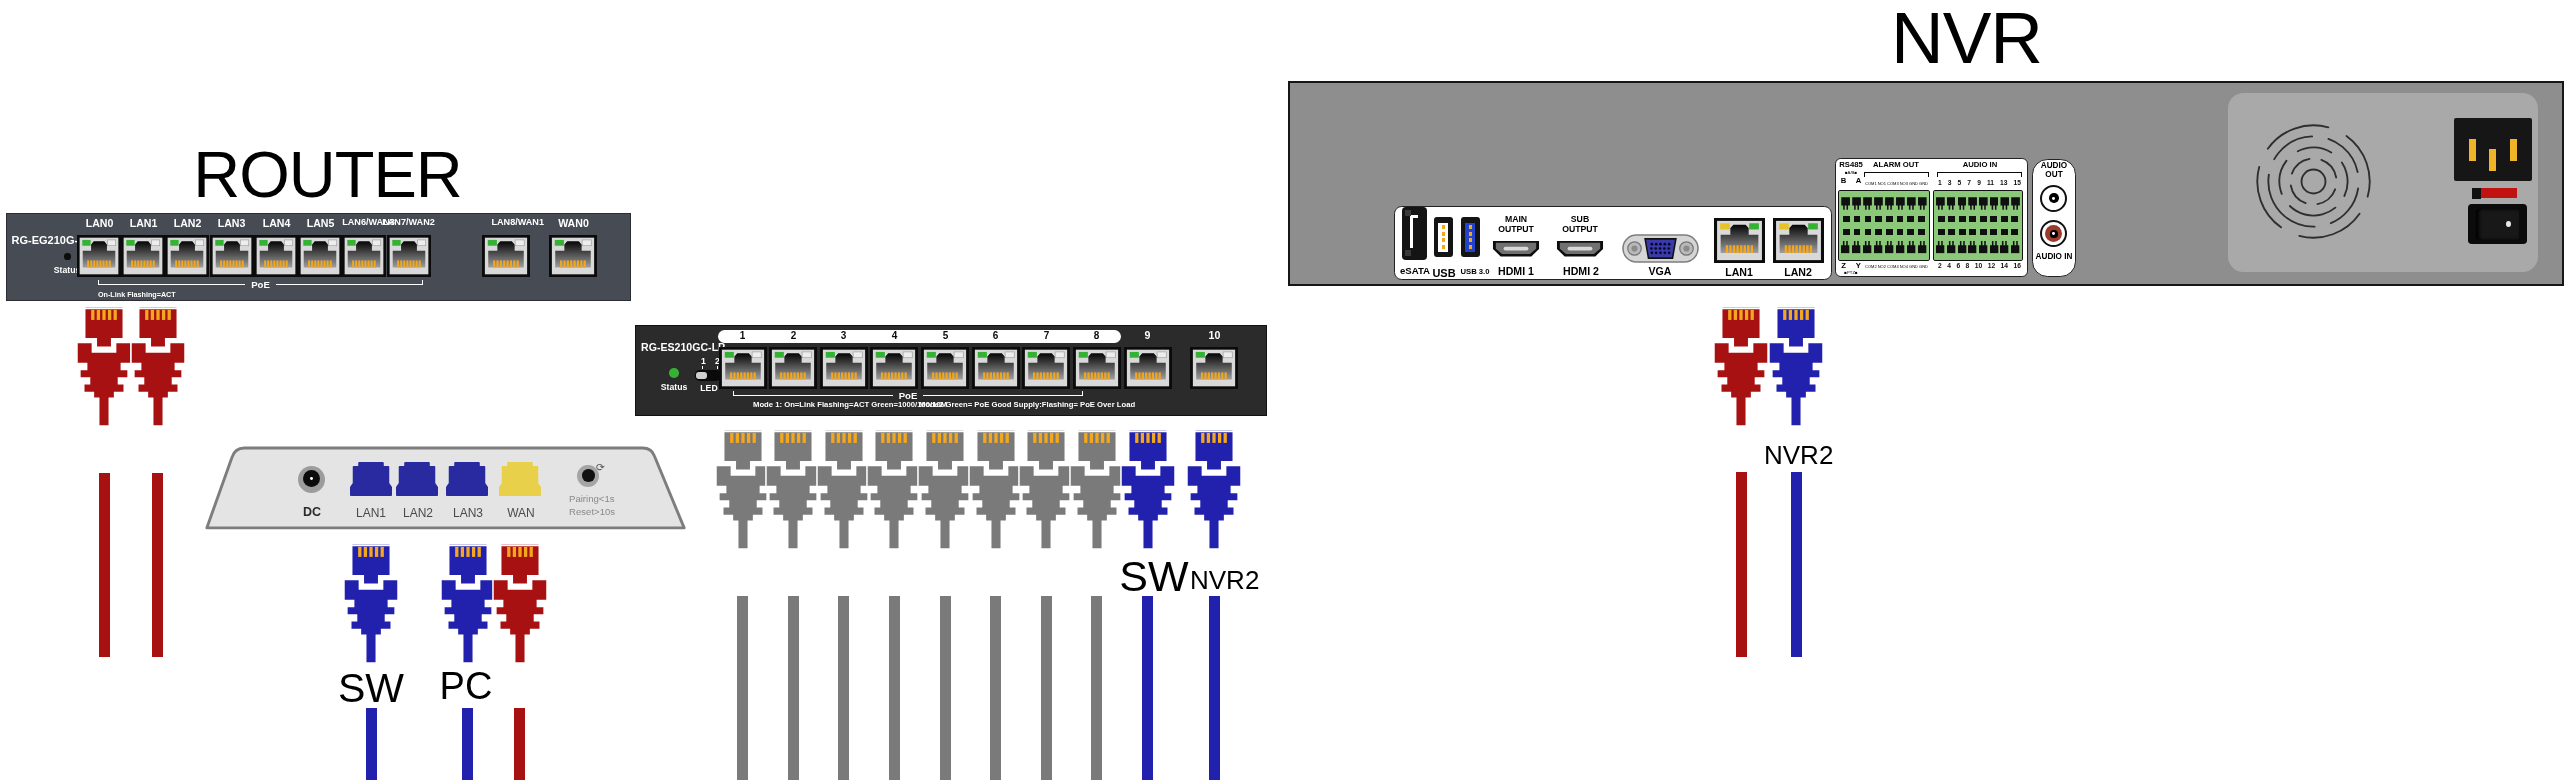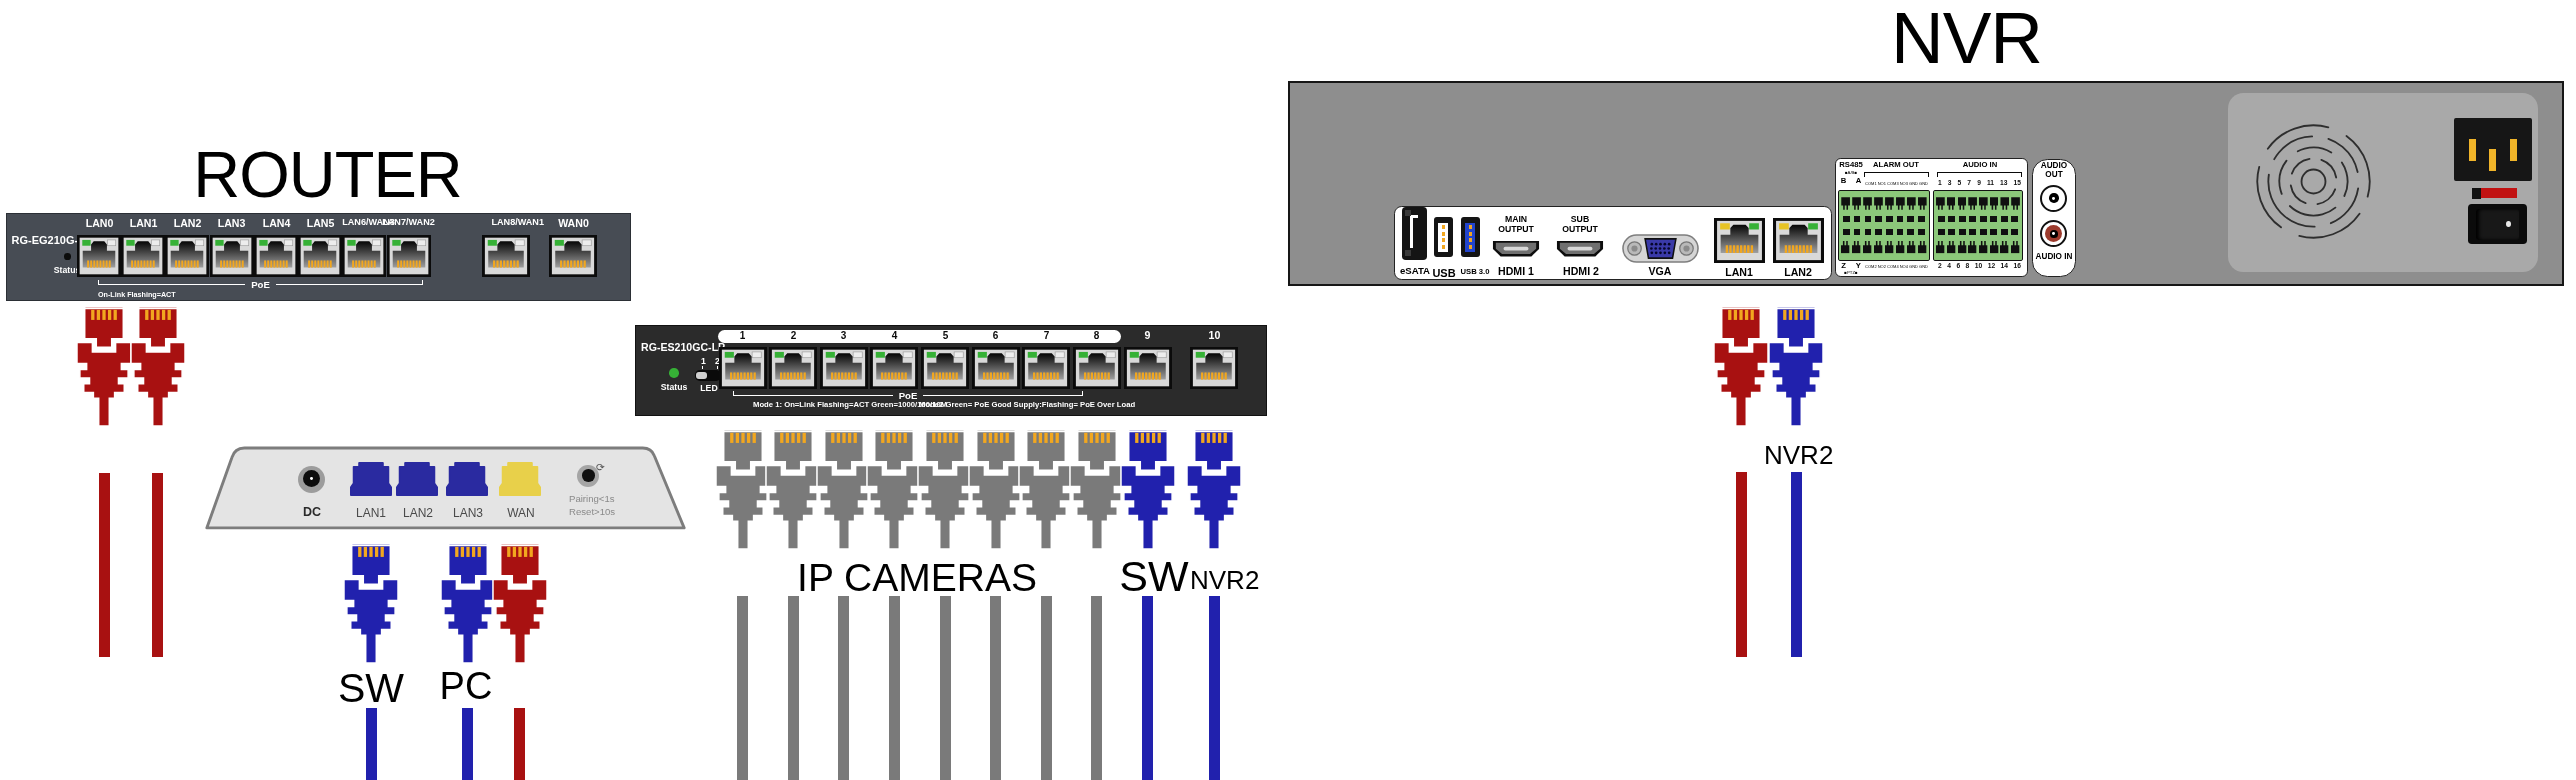--- a/index.html
+++ b/index.html
@@ -188,21 +188,20 @@
   <div class="abs" style="left:2454px;top:118px;width:78px;height:63px;background:#161616;border-radius:1.9px;"></div>
   <div class="abs" style="left:2469px;top:139px;width:6.7px;height:22px;background:#f0b429;"></div>
   <div class="abs" style="left:2510px;top:139px;width:6.7px;height:22px;background:#f0b429;"></div>
   <div class="abs" style="left:2489px;top:149px;width:6.7px;height:22px;background:#f0b429;"></div>
   <div class="abs" style="left:2472px;top:188px;width:8.7px;height:10.6px;background:#111;"></div>
   <div class="abs" style="left:2481px;top:188px;width:36px;height:9.6px;background:#c11212;"></div>
   <div class="abs" style="left:2468px;top:204px;width:59px;height:40px;background:#0b0b0b;border-radius:3.8px;"></div>
   <div class="abs" style="left:2476px;top:209px;width:43px;height:31px;background:#181818;border-radius:2.9px;box-shadow:inset 2.9px 0 3.8px #000;"></div>
   <div class="abs" style="left:2506px;top:221px;width:4.8px;height:5.8px;border-radius:50%;background:#e8e8e8;"></div>
 
-  <div class="lbl ctr" style="left:796px;top:556px;width:242px;font-size:39px;">IP CAMERAS</div>
   <div class="lbl ctr" style="left:1106px;top:552px;width:96px;font-size:43px;">SW</div>
   <div class="lbl" style="left:1190px;top:565px;font-size:26px;">NVR2</div>
   <div class="lbl ctr" style="left:323px;top:665px;width:96px;font-size:41px;">SW</div>
   <div class="lbl ctr" style="left:418px;top:665px;width:96px;font-size:38px;">PC</div>
   <div class="lbl" style="left:1764px;top:440px;font-size:26px;">NVR2</div>
 
 <div style="position: absolute; left: 77px; top: 235px; width: 44px; height: 42px;">
       <svg viewBox="0 0 50 47" width="100%" height="100%" preserveAspectRatio="none">
   <defs>
           <linearGradient id="pg1" x1="0" y1="0" x2="0" y2="1">

